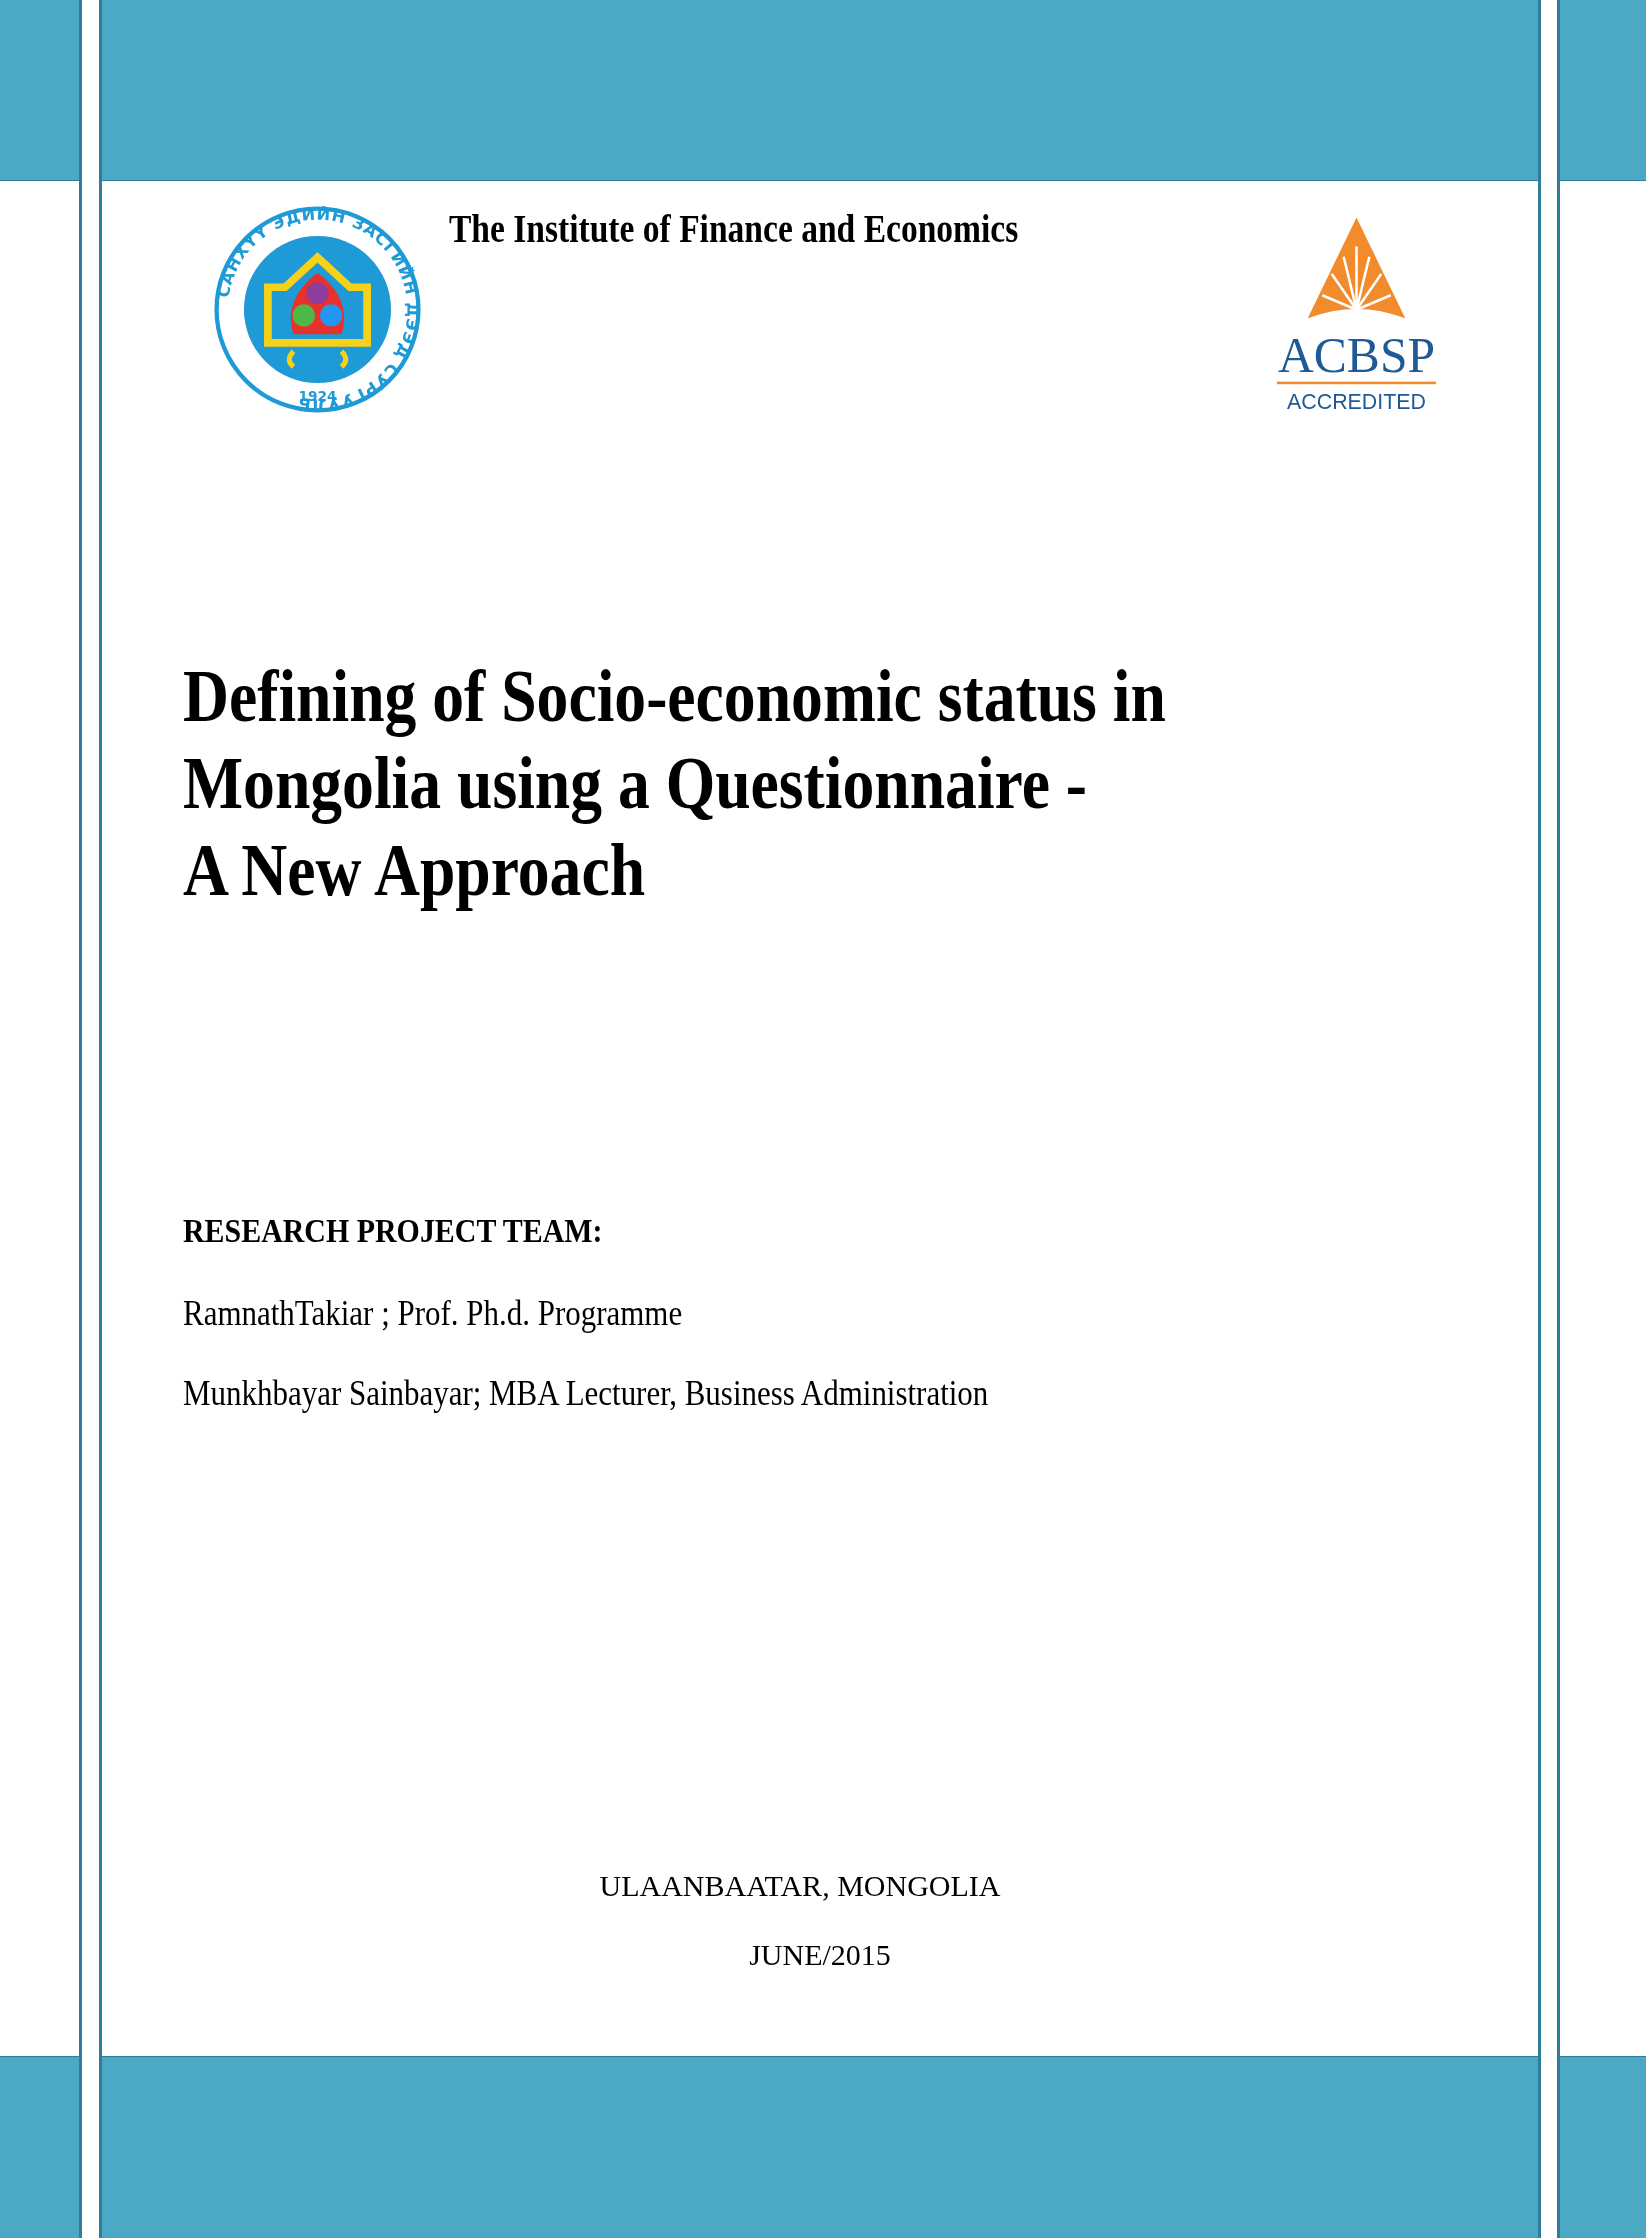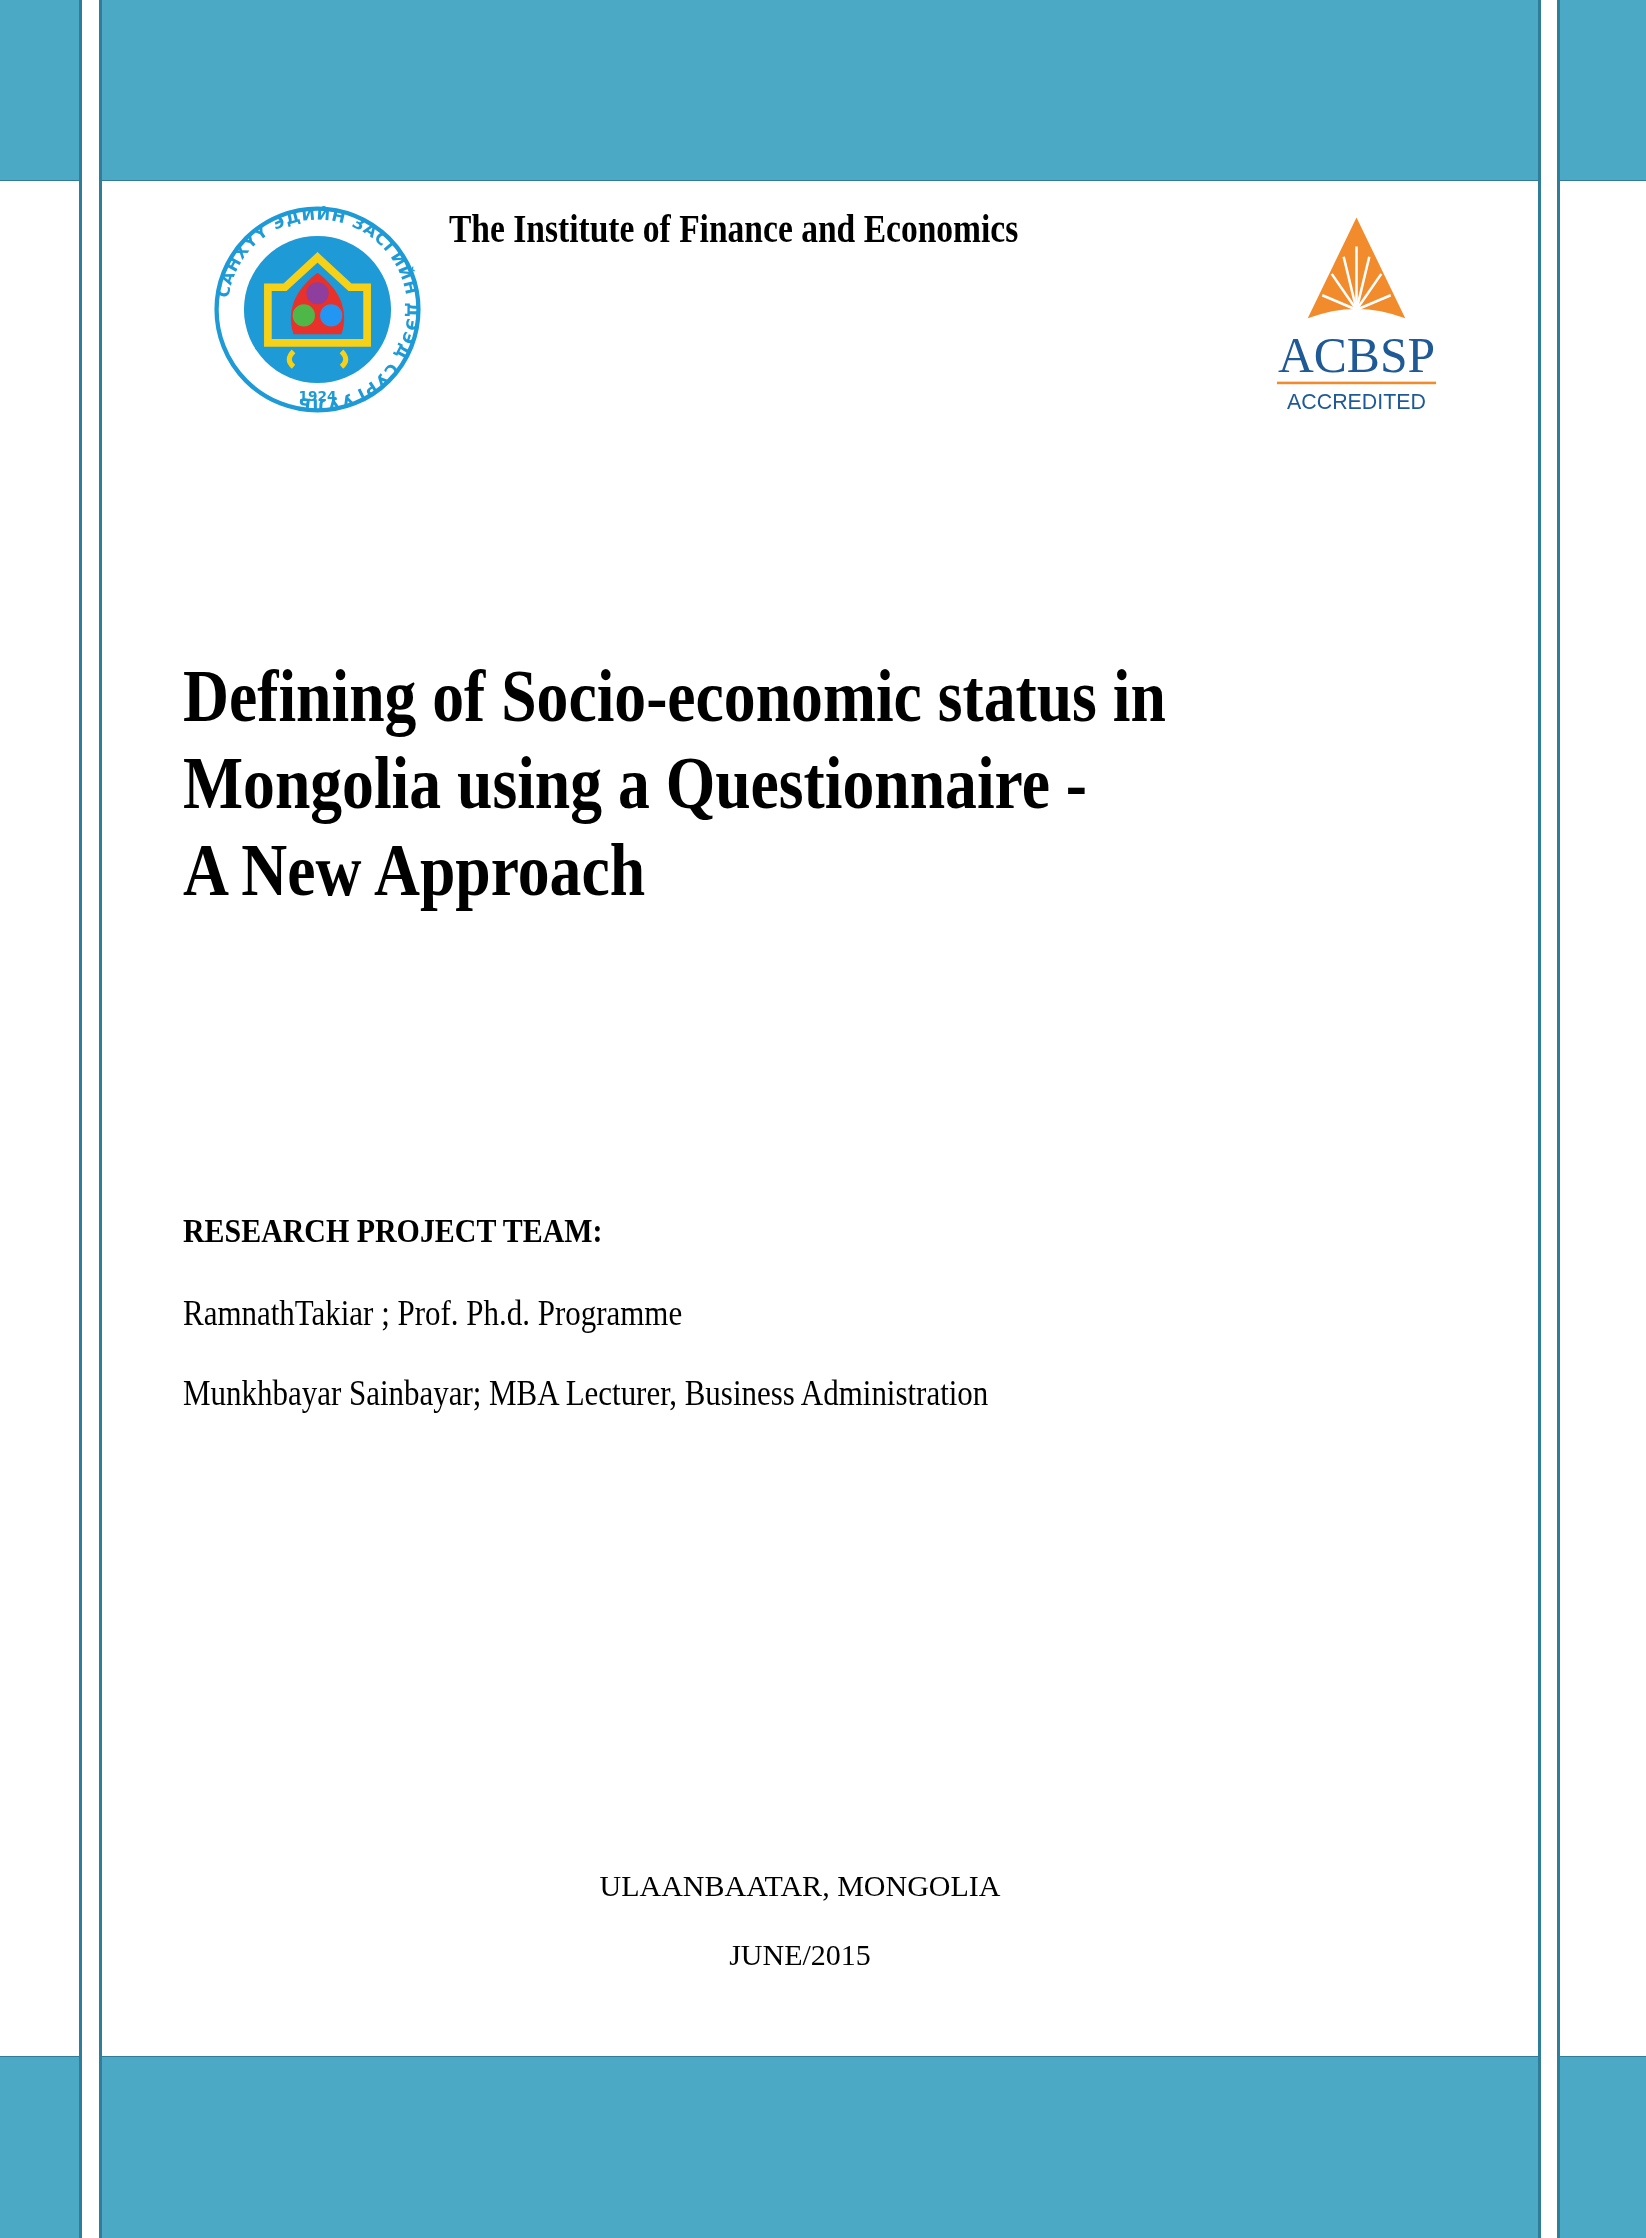--- a/index.html
+++ b/index.html
@@ -73,14 +73,14 @@
   <div>Defining of Socio-economic status in</div>
   <div>Mongolia using a Questionnaire -</div>
   <div>A New Approach</div>
 </div>
 
 <div class="abs team-head">RESEARCH PROJECT TEAM:</div>
 <div class="abs member" style="top:1292px;">RamnathTakiar ; Prof. Ph.d. Programme</div>
 <div class="abs member" style="top:1372px;">Munkhbayar Sainbayar; MBA Lecturer, Business Administration</div>
 
 <div class="abs footer-line" style="top:1869px;">ULAANBAATAR, MONGOLIA</div>
-<div class="abs footer-line" style="top:1938px;">JUNE/2015</div>
+<div class="abs footer-line" style="top:1938px;padding-left:20px;">JUNE/2015</div>
 
 
 </body></html>

